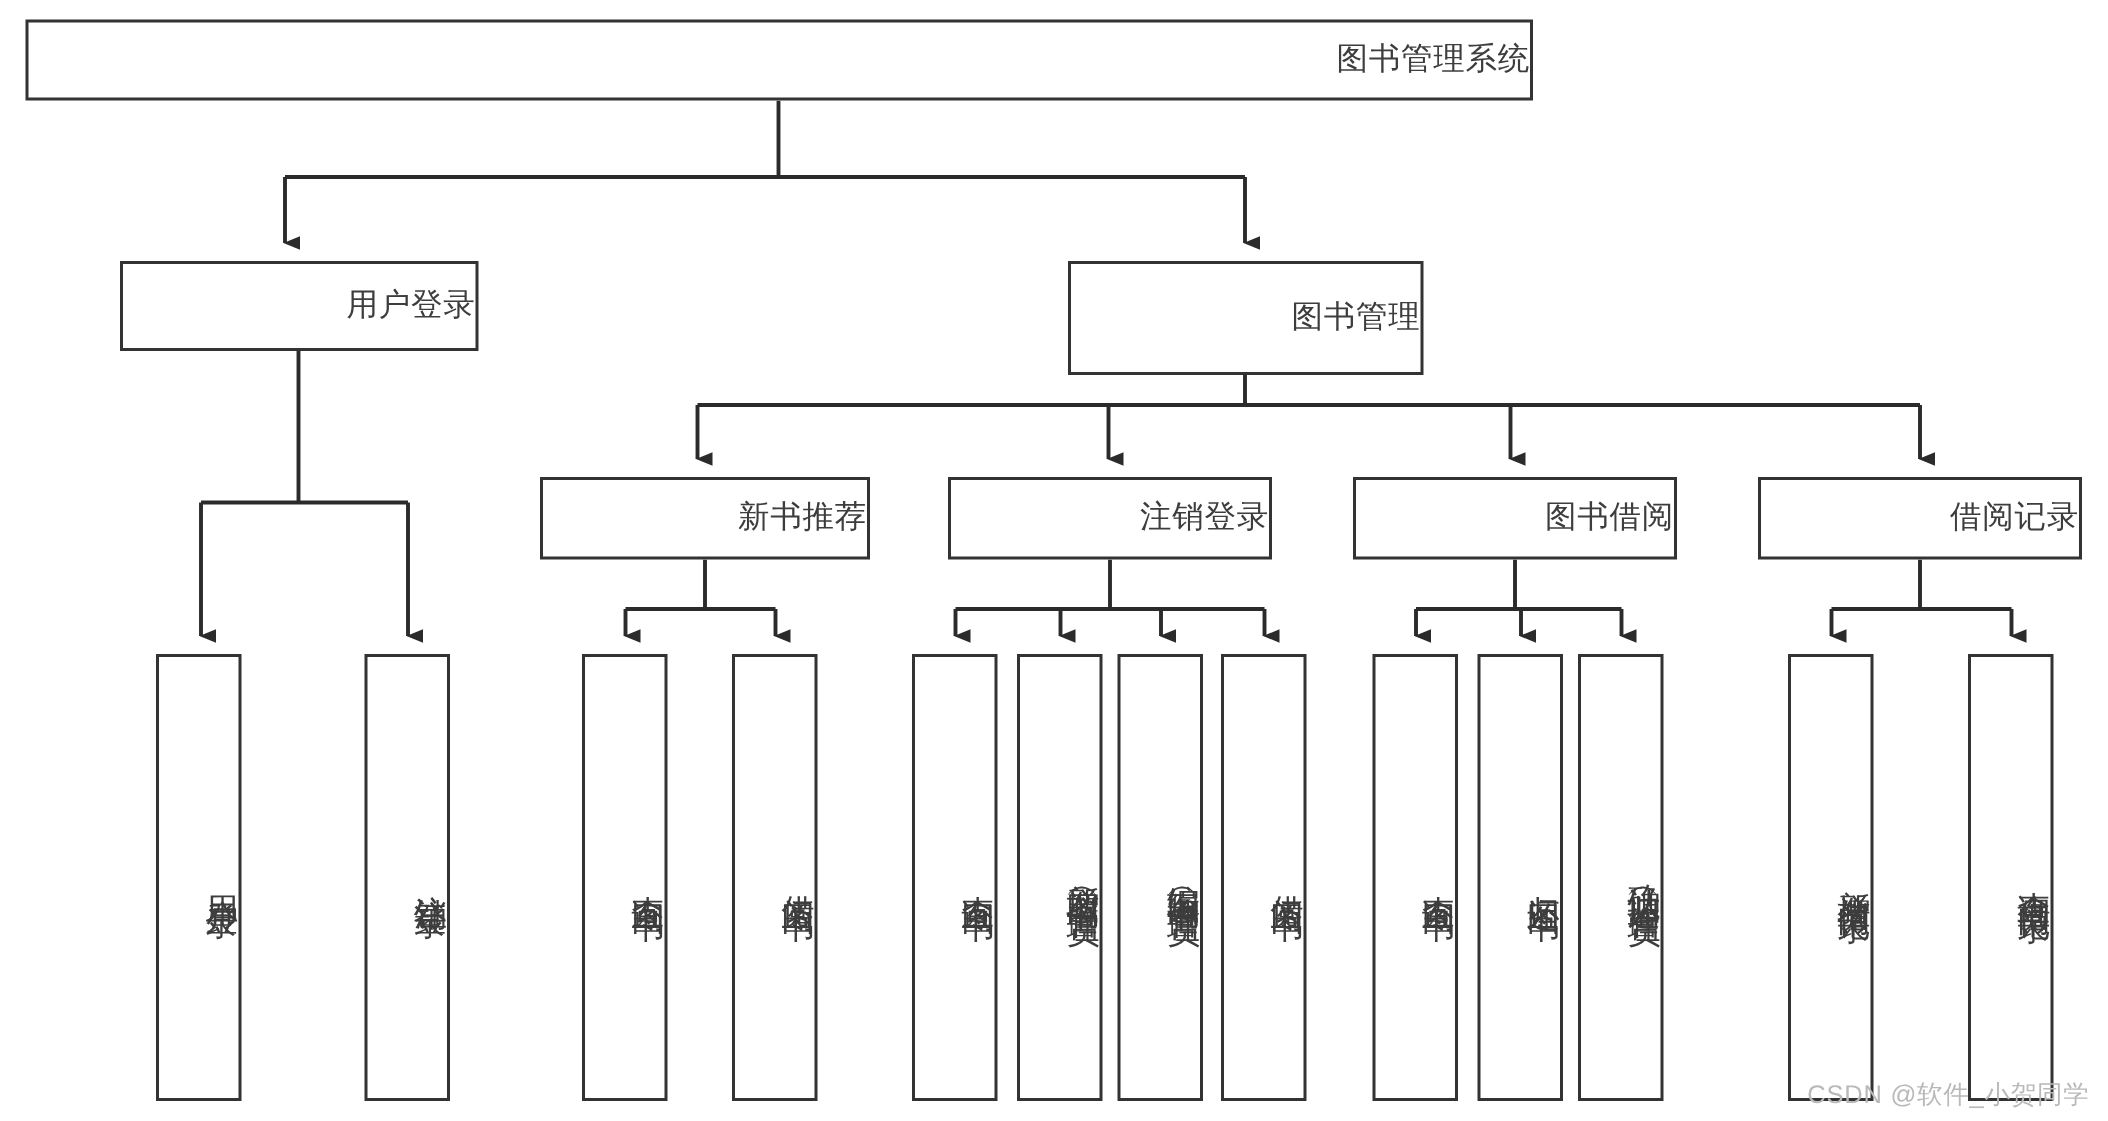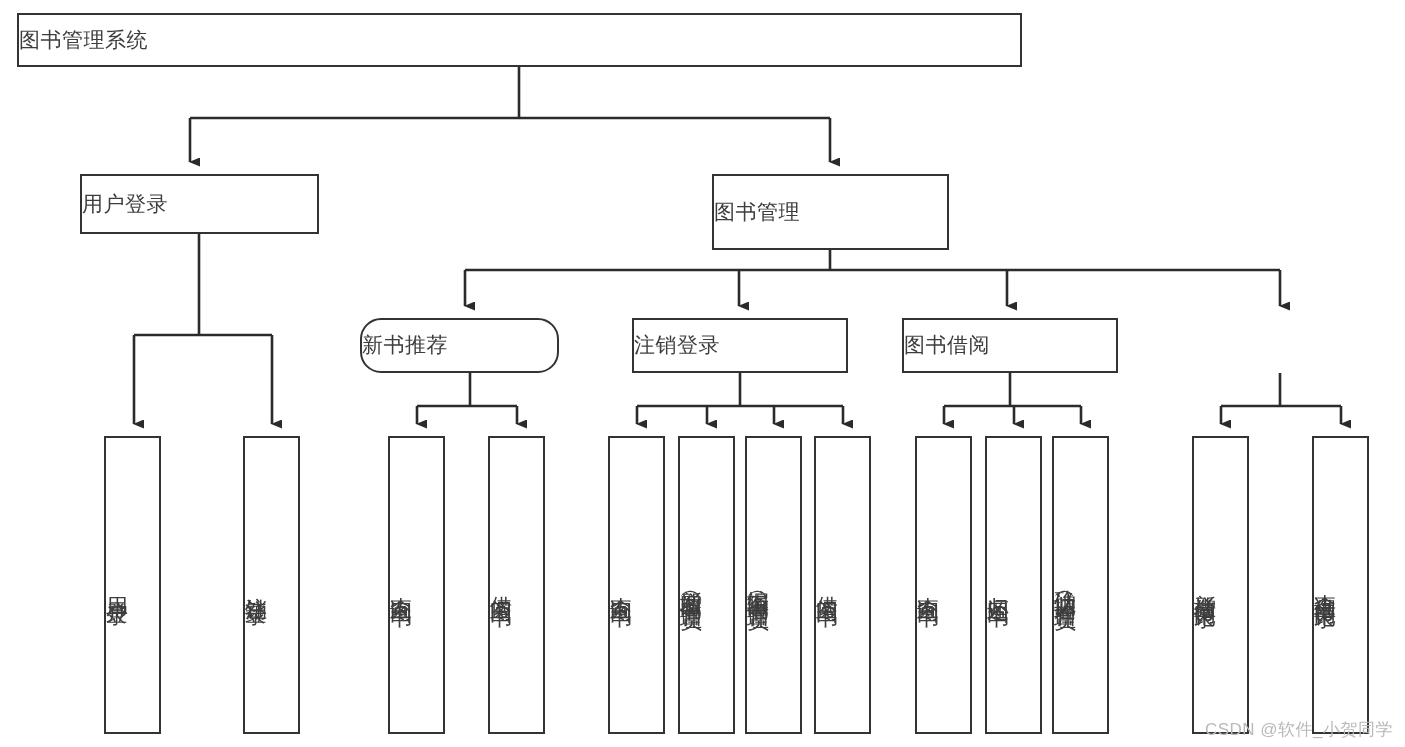--- a/index.html
+++ b/index.html
@@ -27,21 +27,21 @@
     height: 747px;
     pointer-events: none;
   }
   .node {
     position: absolute;
     box-sizing: border-box;
     background: #ffffff;
     border: 2px solid #333333;
     display: flex;
     align-items: center;
-    justify-content: flex-start;
+    justify-content: flex-end;
     color: #3a3a3a;
   }
   .node .label {
     font-size: 21px;
     line-height: 1.15;
     letter-spacing: 0.5px;
     white-space: nowrap;
     color: #3d3d3d;
   }
   .node.vertical .label {
@@ -123,28 +123,31 @@
     <span class="label">图书管理系统</span>
   </div>
 
   <div class="node" style="left:80px; top:174px; width:239px; height:60px;">
     <span class="label">用户登录</span>
   </div>
   <div class="node" style="left:712px; top:174px; width:237px; height:76px;">
     <span class="label">图书管理</span>
   </div>
 
-  <div class="node" style="left:360px; top:318px; width:199px; height:55px;border-radius:21px;">
+  <div class="node" style="left:360px; top:318px; width:220px; height:55px;">
     <span class="label">新书推荐</span>
   </div>
   <div class="node" style="left:632px; top:318px; width:216px; height:55px;">
     <span class="label">注销登录</span>
   </div>
   <div class="node" style="left:902px; top:318px; width:216px; height:55px;">
     <span class="label">图书借阅</span>
+  </div>
+  <div class="node" style="left:1172px; top:318px; width:216px; height:55px;">
+    <span class="label">借阅记录</span>
   </div>
 
   <div class="node vertical" style="left:104px; top:436px; width:57px; height:298px;">
     <span class="label">用户登录</span>
   </div>
   <div class="node vertical" style="left:243px; top:436px; width:57px; height:298px;">
     <span class="label">注销登录</span>
   </div>
   <div class="node vertical" style="left:388px; top:436px; width:57px; height:298px;">
     <span class="label">查询图书</span>

